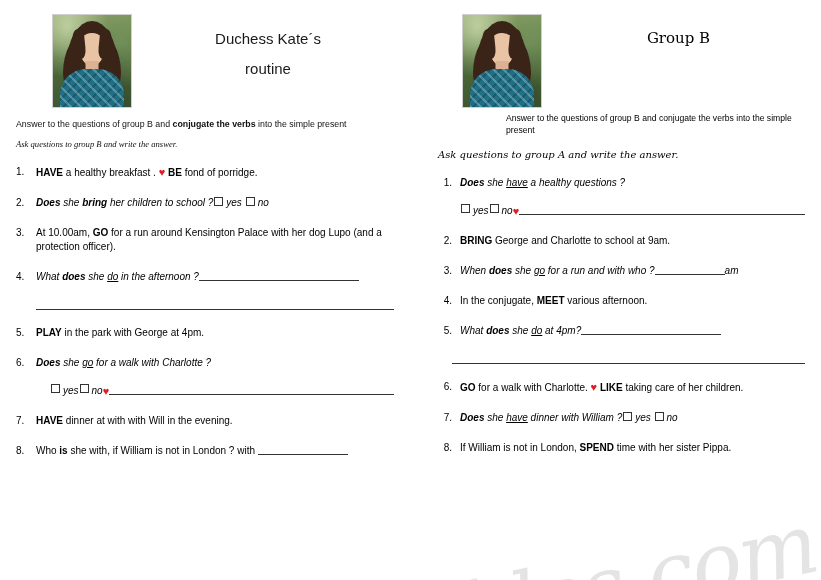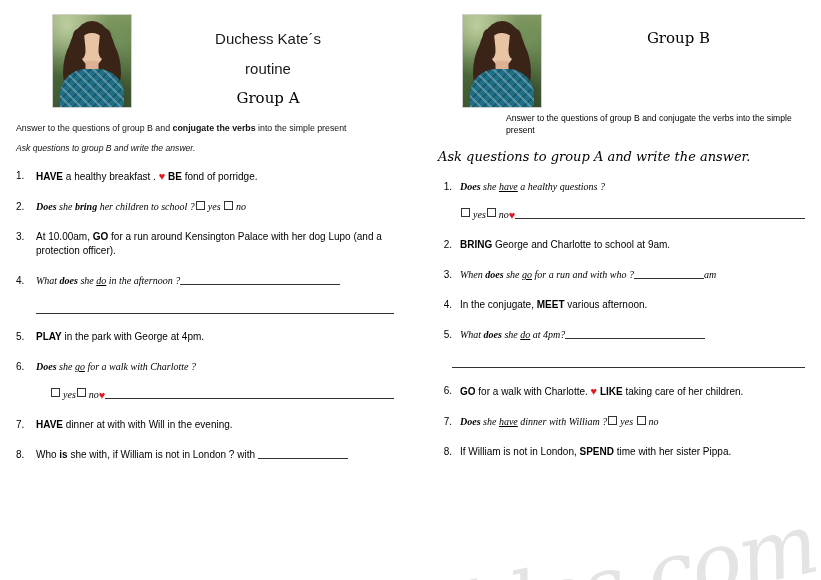--- a/index.html
+++ b/index.html
@@ -163,30 +163,30 @@
     font-weight: bold;
   }
   .instructions-right {
     font-size: 8.6px;
     line-height: 12px;
     margin-top: 4px;
     padding-left: 80px;
     padding-right: 10px;
   }
   .sub-instruction {
-    font-family: Liberation Sans, sans-serif;
+    font-family: Liberation Serif, serif;
     font-style: italic;
     font-size: 8.6px;
     margin-top: 9px;
     color: #111;
   }
   .sub-instruction-right {
     font-family: "DejaVu Serif", serif;
     font-style: italic;
-    font-size: 13px;
+    font-size: 10px;
     margin-top: 13px;
     padding-left: 12px;
   }
 
   ol.qlist {
     list-style: none;
     margin: 0;
     padding: 0;
   }
   .q {
@@ -206,21 +206,21 @@
     text-align: right;
     padding-right: 8px;
   }
   .q .body {
     flex: 1 1 auto;
   }
   .bold {
     font-weight: bold;
   }
   .ital {
-    font-family: Liberation Serif, serif;
+    font-family: Liberation Sans, sans-serif;
     font-style: italic;
   }
   .u {
     text-decoration: underline;
   }
   .heart {
     color: #e01b24;
     font-size: 11px;
   }
   .box {
@@ -284,21 +284,20 @@
         <div class="face"></div>
         <div class="hair-front-l"></div>
         <div class="hair-front-r"></div>
         <div class="neck"></div>
         <div class="body"></div>
         <div class="body-pattern"></div>
       </div>
       <div class="title-block">
         <div class="title-line">Duchess Kate´s</div>
         <div class="title-line">routine</div>
-        <div class="title-script">Group A</div>
       </div>
     </div>
 
     <div class="instructions">
       <span>Answer to the questions of group B and </span><span class="b">conjugate  the verbs</span><span> into the simple present</span>
     </div>
     <div class="sub-instruction">Ask questions to group B and write  the answer.</div>
 
     <ol class="qlist" id="left-list">
         <li class="q">

